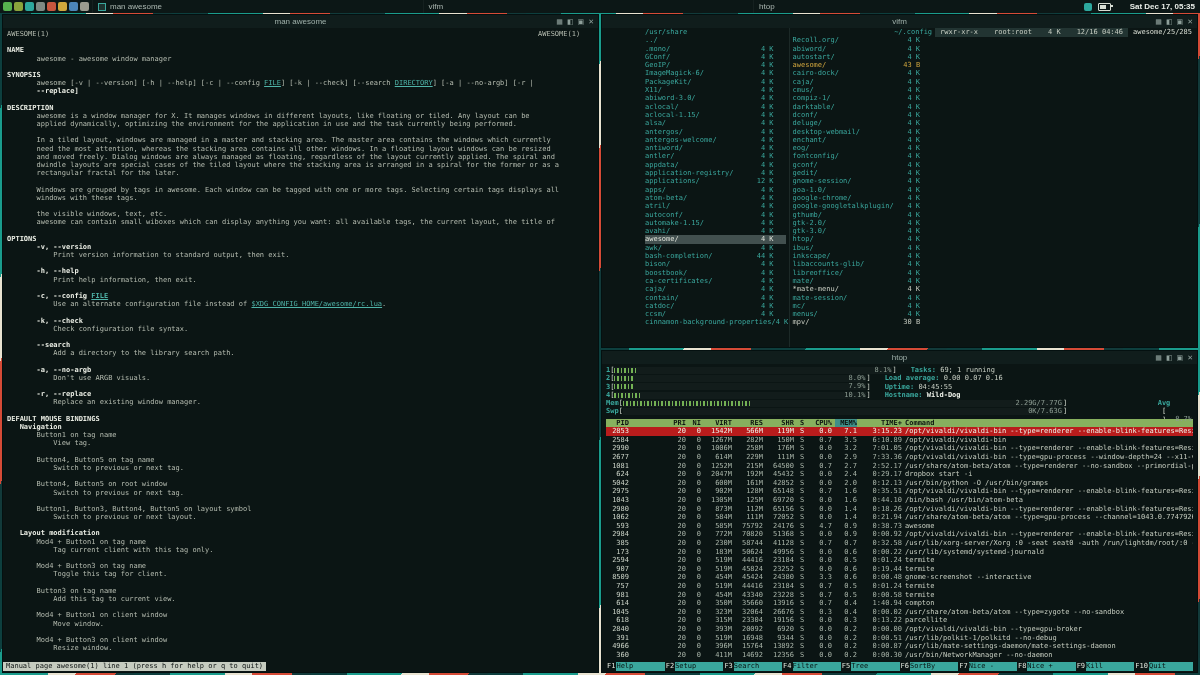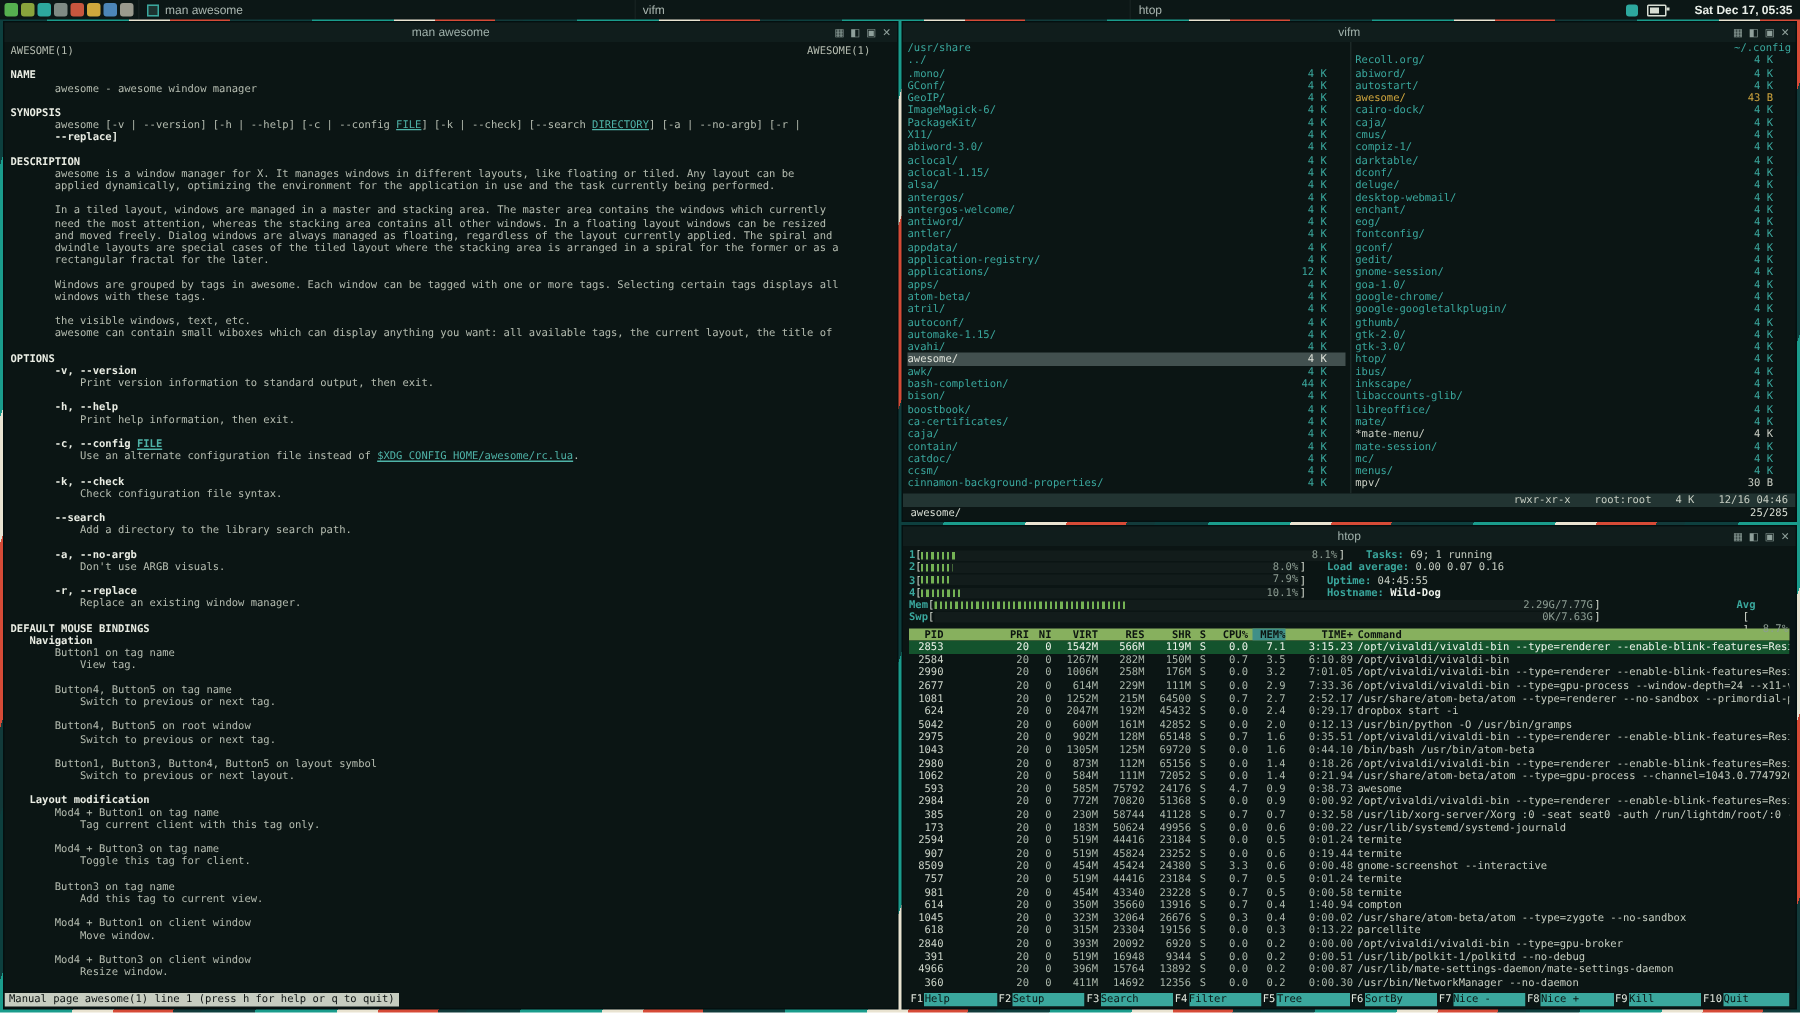--- a/index.html
+++ b/index.html
@@ -29,21 +29,21 @@
   .tbi{cursor:default;}
   
   #man-win{left:3px;top:15px;width:595px;height:657px;}
   .man-body{flex:1;padding:2px 4px;overflow:hidden;position:relative;}
   .man-line{height:8.2px;font:7px/8.2px "DejaVu Sans Mono",monospace;color:#b5bcb0;white-space:pre;overflow:hidden;}
   .man-bold{color:#eaede4;font-weight:bold;}
   .man-line u{color:#4fb3a8;}
   .man-status{position:absolute;left:0;bottom:1px;background:#c6ccc0;color:#0c1211;font:7px/9px "DejaVu Sans Mono",monospace;padding:0 3px;white-space:pre;}
   
   #vifm-win{left:602px;top:15px;width:595px;height:332px;}
-  .vifm-body{flex:1;display:flex;flex-direction:column;overflow:hidden;}
+  .vifm-body{flex:1;display:flex;overflow:hidden;margin-left:40px;}
   .vpanes{flex:1;display:flex;overflow:hidden;}
   .vpane{width:50%;box-sizing:border-box;padding:0 3px;overflow:hidden;}
   .vpane.right{border-left:1px solid rgba(160,190,185,0.12);}
   .vpath{height:8.3px;font:7px/8.3px "DejaVu Sans Mono",monospace;color:#3aa79d;white-space:pre;}
   .vpath.r{text-align:right;}
   .vrow{display:flex;justify-content:space-between;height:8.3px;font:7px/8.3px "DejaVu Sans Mono",monospace;color:#3aa79d;white-space:pre;}
   .vrow .vsize{padding-right:12px;}
   .vrow.sel{background:#42504f;color:#dde1d8;}
   .vrow.cur{color:#d0a63e;}
   .vrow.mark,.vrow.file{color:#c9cec3;}
@@ -66,21 +66,21 @@
   .minfo b{color:#3aa79d;}
   .minfo .bold{color:#eef2ea;font-weight:bold;}
   .mright{margin-left:auto;flex-direction:column;}
   .phead{display:flex;flex:none;background:#87b05e;color:#0c1410;height:8.5px;line-height:8.5px;font-weight:bold;white-space:pre;}
   .phead .sort{background:#3f8f88;}
   .plist{flex:1;overflow:hidden;}
   .prow{display:flex;height:8.6px;line-height:8.6px;color:#a9b5a9;white-space:pre;overflow:hidden;}
   .prow .pid{color:#ccd4c8;}
   .prow .user{color:#3aa79d;}
   .prow .cmd{color:#c6cdc0;}
-  .prow.selrow{background:#14532d;}
+  .prow.selrow{background:#b91c1c;}
   .prow.selrow span{color:#eef3ea;}
   .hc{flex:none;margin-right:3px;overflow:hidden;}
   .hc.pid{width:23px;text-align:right;}
   .hc.user{width:36px;text-align:left;margin-top:20px;}
   .hc.pri{width:15px;text-align:right;}
   .hc.ni{width:12px;text-align:right;}
   .hc.virt,.hc.res,.hc.shr{width:28px;text-align:right;}
   .hc.st{width:10px;text-align:center;}
   .hc.cpu,.hc.mem{width:22px;text-align:right;}
   .hc.time{width:42px;text-align:right;}

